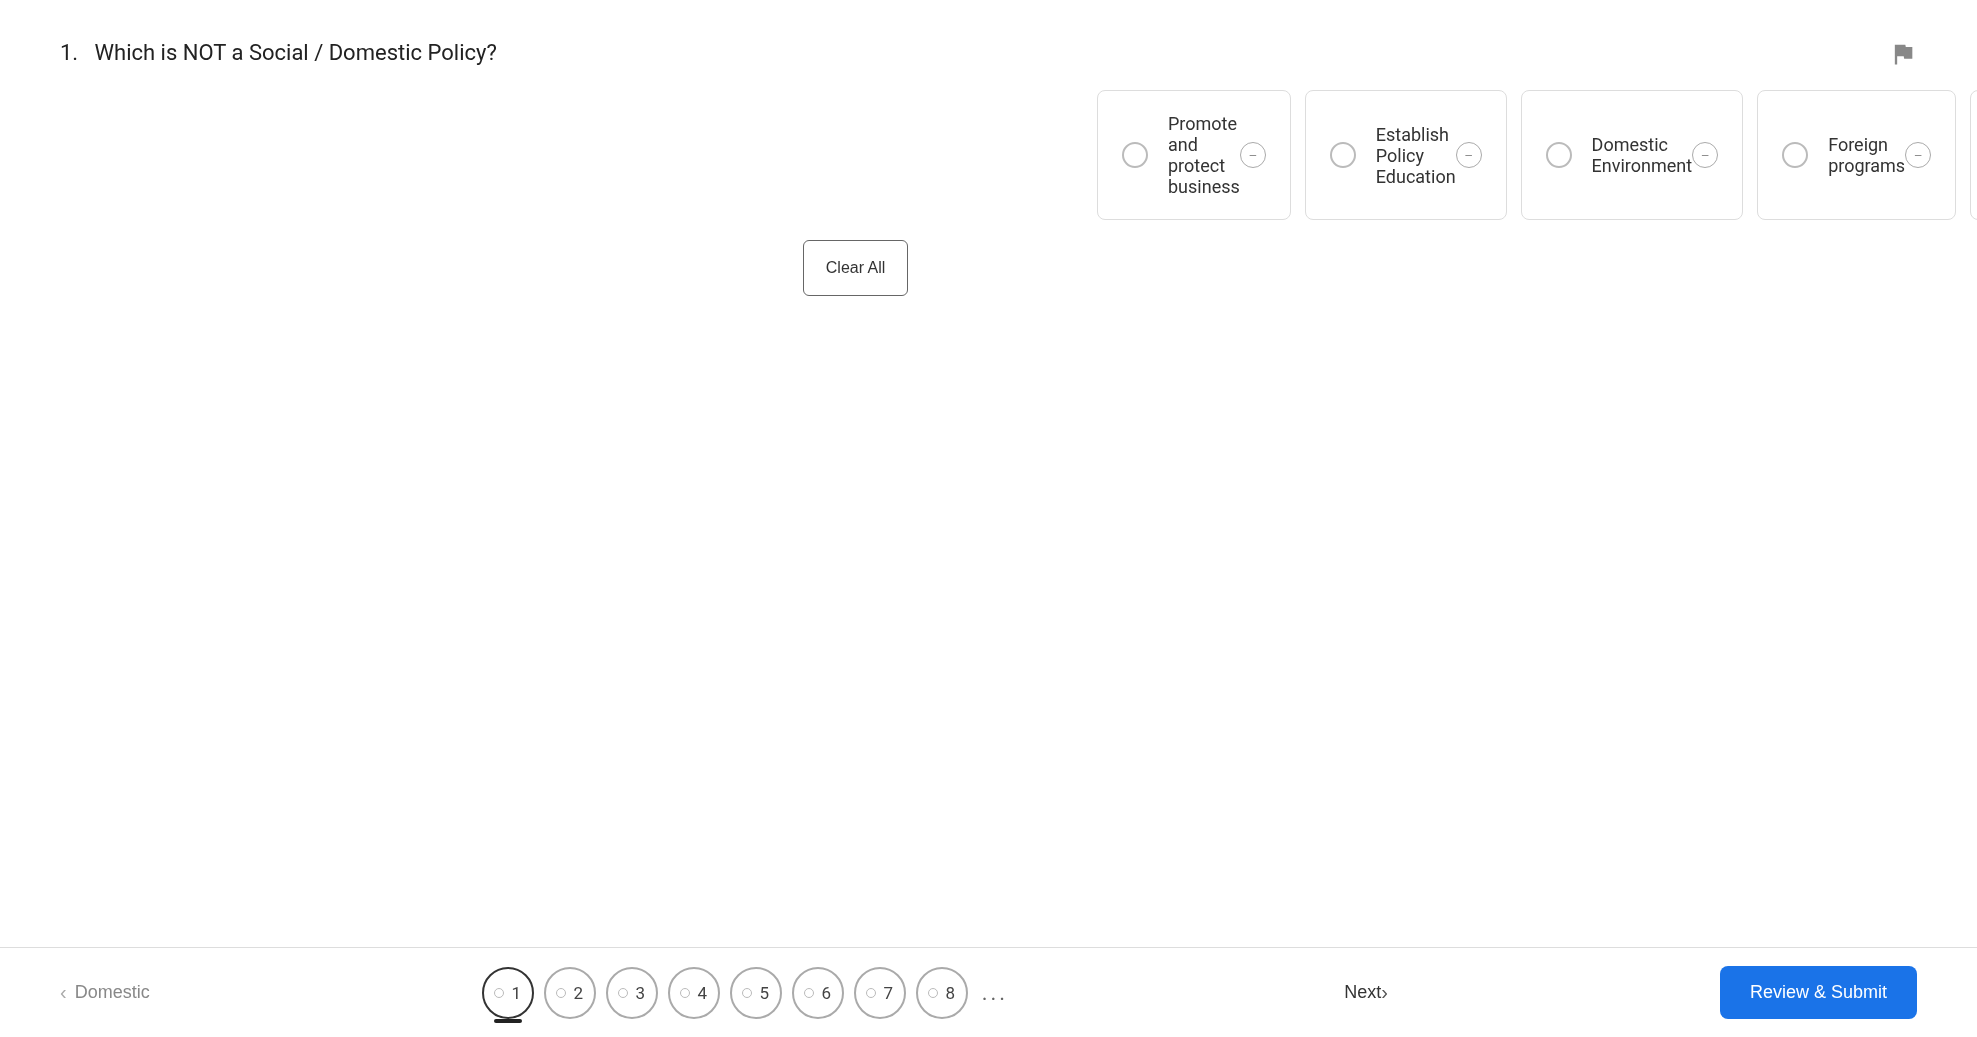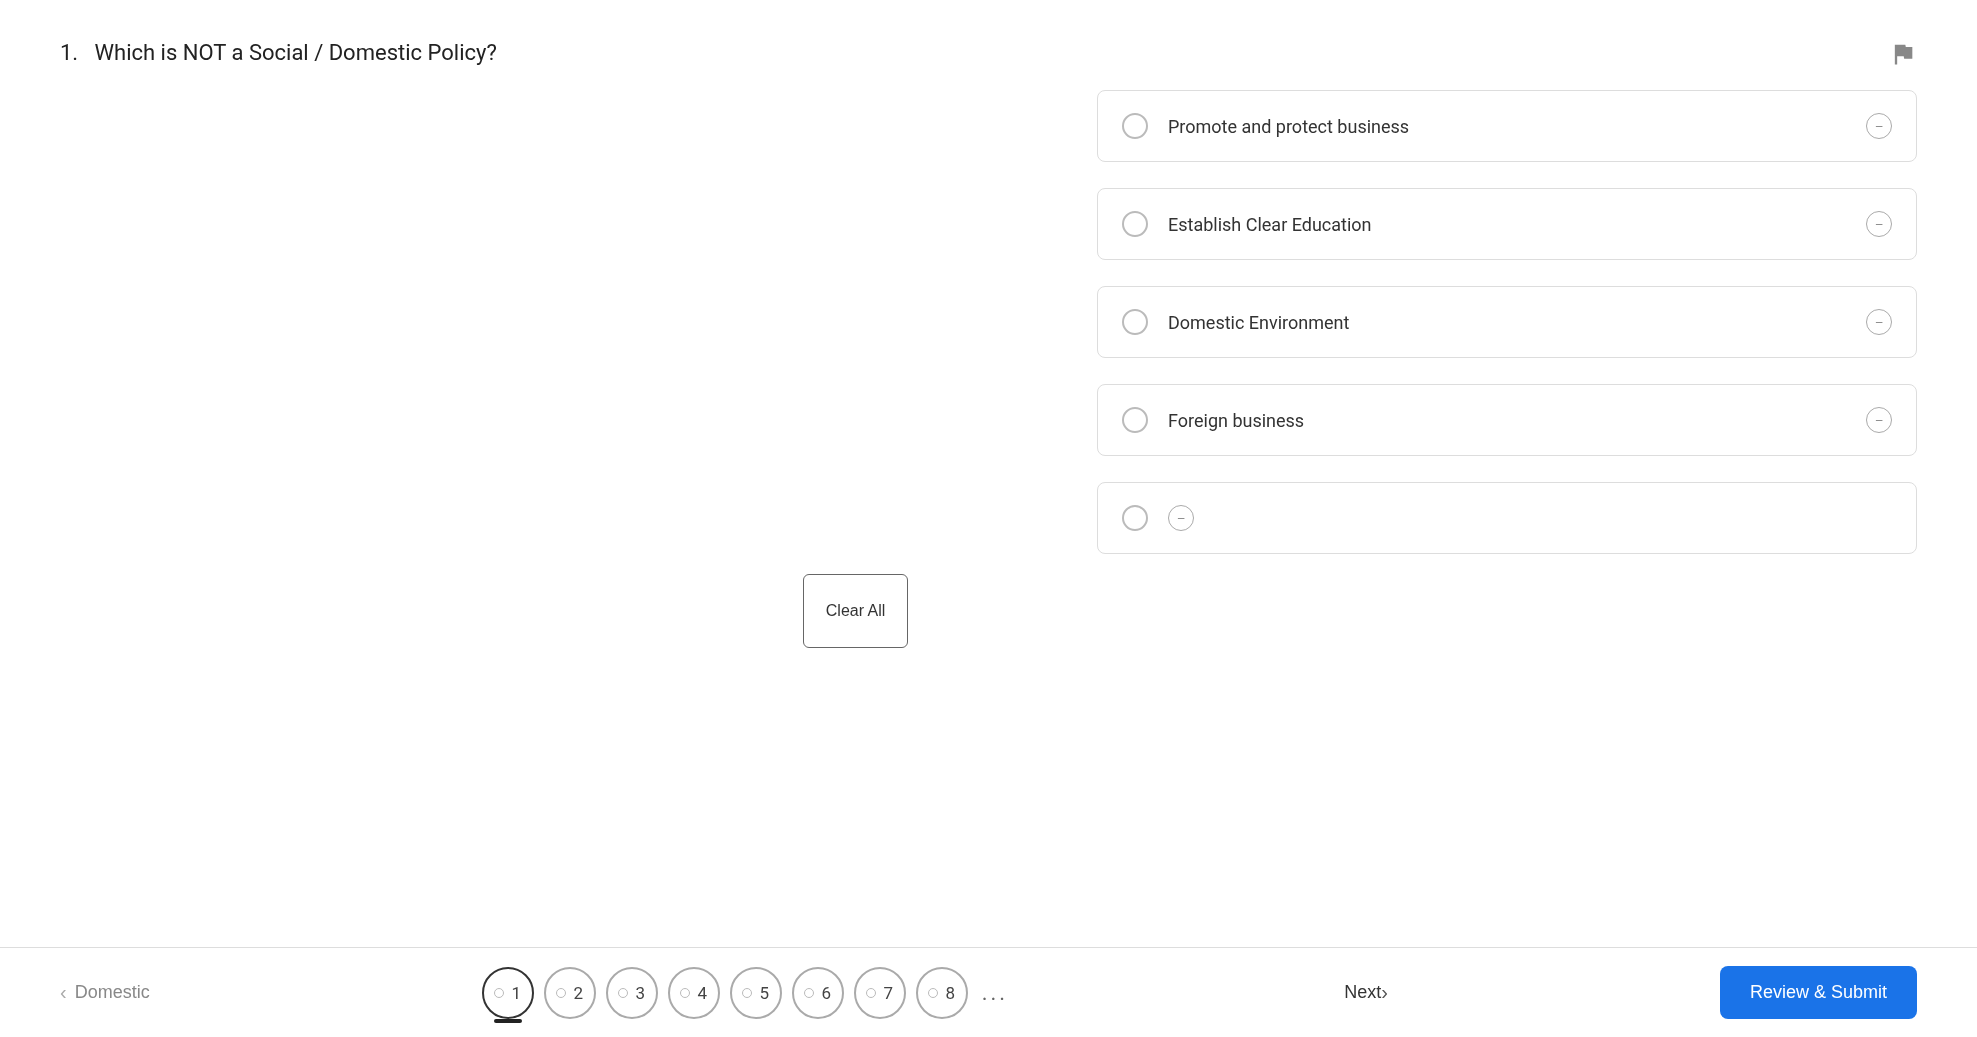--- a/index.html
+++ b/index.html
@@ -34,22 +34,22 @@
 
     .flag-icon {
       width: 28px;
       height: 28px;
       cursor: pointer;
       color: #888;
     }
 
     .options-container {
       display: flex;
-      flex-direction: column;
-      gap: 26px;
+      flex-direction: row;
+      gap: 14px;
       max-width: 820px;
       margin-left: auto;
       width: 60%;
     }
 
     .option-row {
       display: flex;
       align-items: center;
       border: 1.5px solid #ddd;
       border-radius: 8px;
@@ -84,21 +84,21 @@
 
     .clear-all-btn {
       margin-top: 20px;
       align-self: flex-start;
       margin-left: auto;
       margin-right: calc(40% - 0px);
       border: 1.5px solid #666;
       background: #fff;
       color: #333;
       font-size: 16px;
-      padding: 27px 22px;
+      padding: 18px 22px;
       border-radius: 6px;
       cursor: pointer;
     }
 
     .clear-all-wrap {
       width: 60%;
       margin-left: auto;
     }
 
     
@@ -229,31 +229,31 @@
   </div>
 
   <div class="options-container" id="options-container">
   <div class="option-row">
         <div class="radio-inner"></div>
         <span class="option-label">Promote and protect business</span>
         <div class="eliminate-btn">−</div>
       </div>
       <div class="option-row">
         <div class="radio-inner"></div>
-        <span class="option-label">Establish Clear Education</span>
+        <span class="option-label">Establish Policy Education</span>
         <div class="eliminate-btn">−</div>
       </div>
       <div class="option-row">
         <div class="radio-inner"></div>
         <span class="option-label">Domestic Environment</span>
         <div class="eliminate-btn">−</div>
       </div>
       <div class="option-row">
         <div class="radio-inner"></div>
-        <span class="option-label">Foreign business</span>
+        <span class="option-label">Foreign programs</span>
         <div class="eliminate-btn">−</div>
       </div>
       <div class="option-row">
         <div class="radio-inner"></div>
         <div class="eliminate-btn">−</div>
       </div>
     </div>
 
   <div class="clear-all-wrap">
     <button class="clear-all-btn">Clear All</button>

